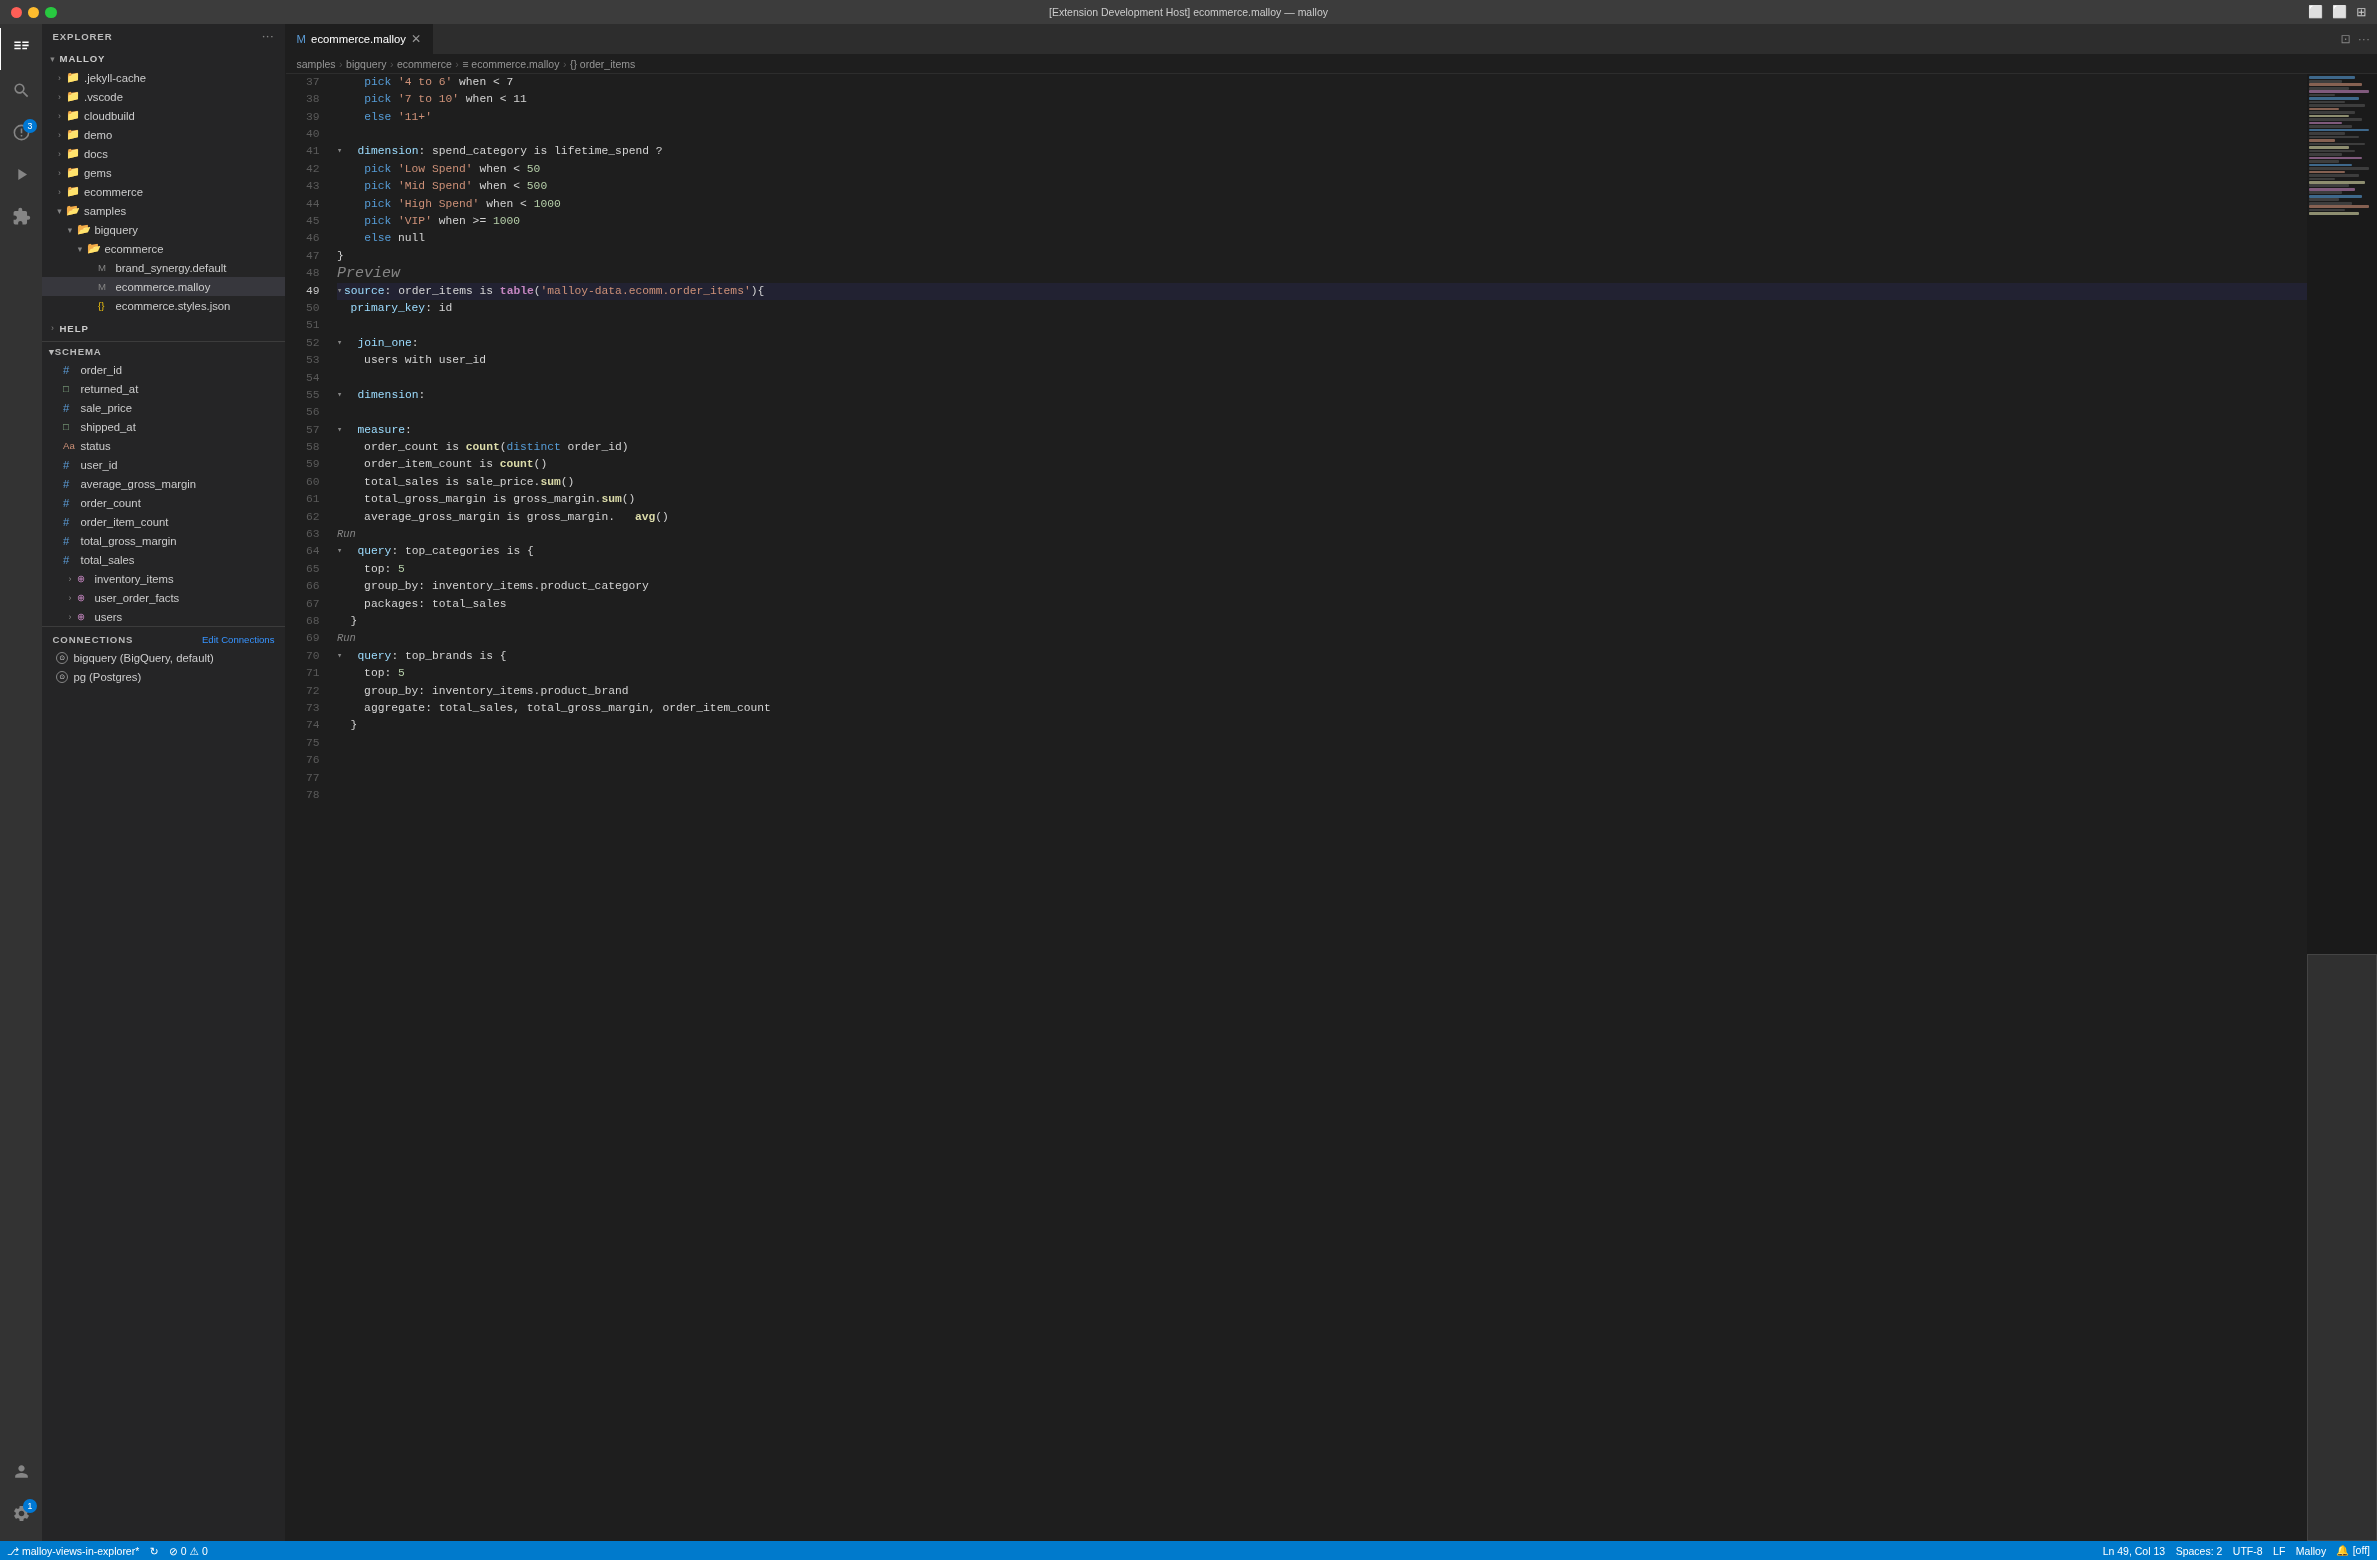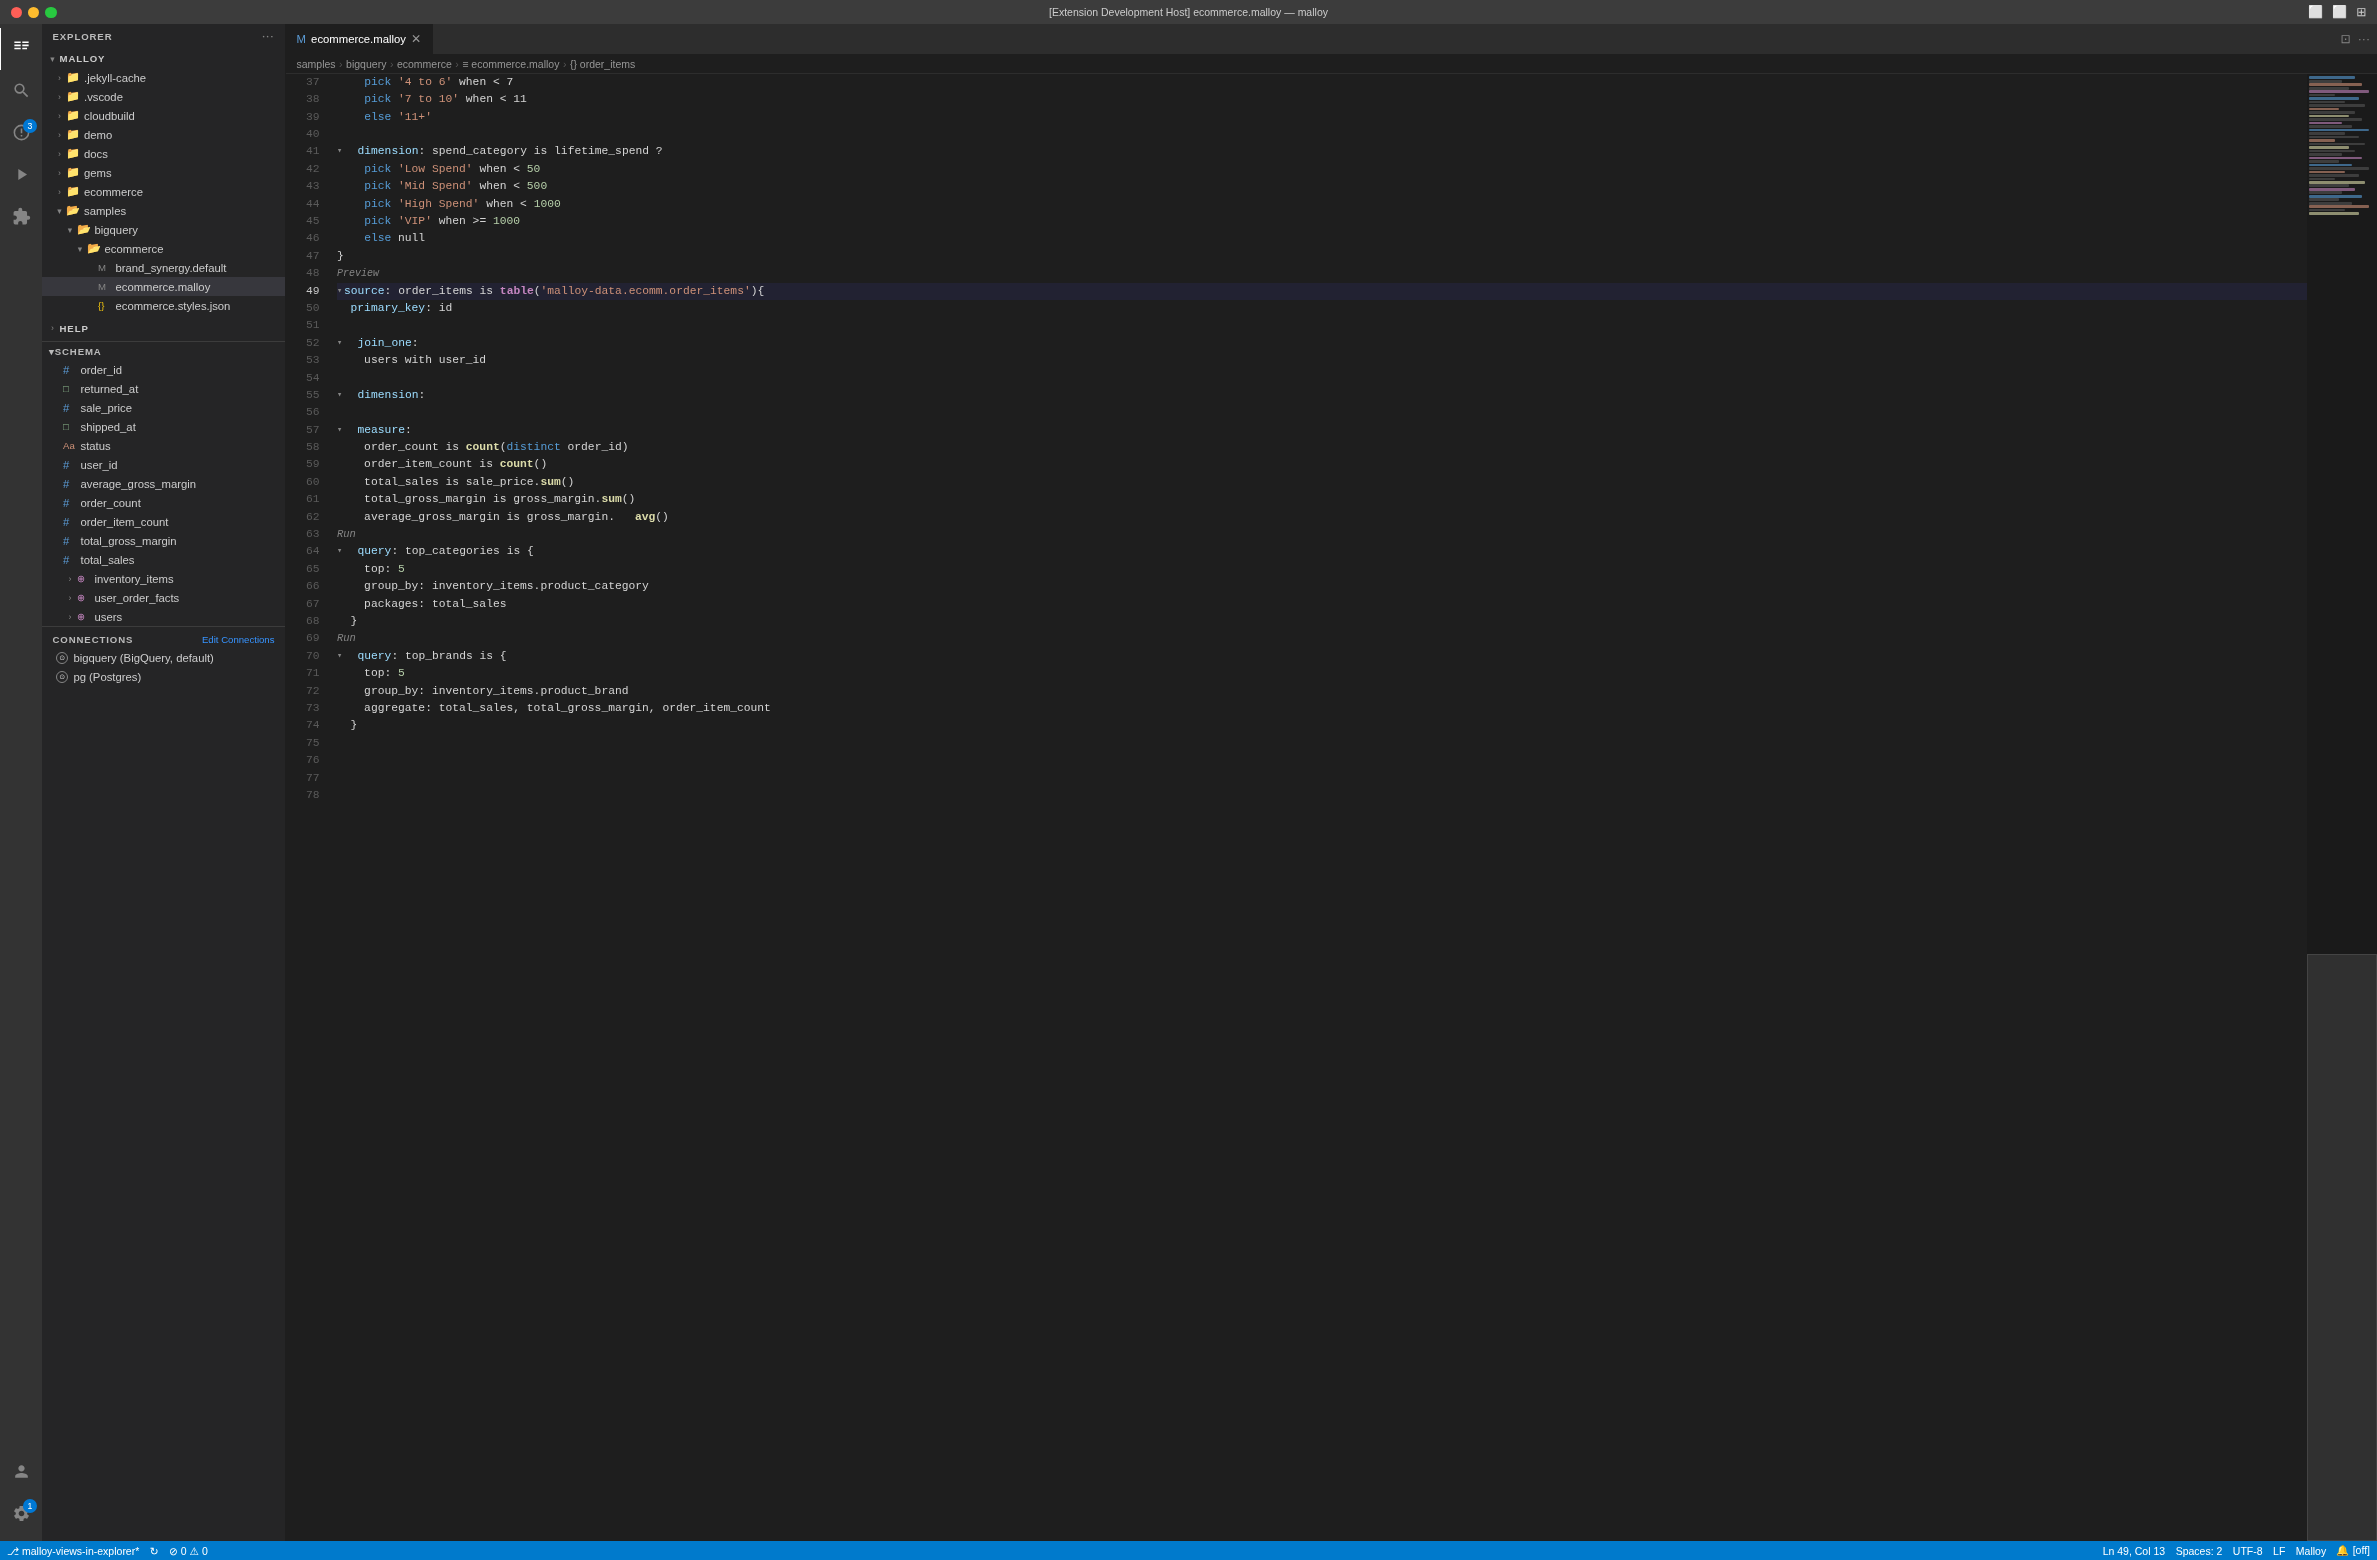--- a/index.html
+++ b/index.html
@@ -697,21 +697,21 @@
           <div class="code-line" style="position: relative;"><span style="color: rgb(212, 212, 212);">    </span><span style="color: rgb(86, 156, 214);">pick</span><span style="color: rgb(212, 212, 212);"> </span><span style="color: rgb(206, 145, 120);">'7 to 10'</span><span style="color: rgb(212, 212, 212);"> when &lt; 11</span></div>
           <div class="code-line" style="position: relative;"><span style="color: rgb(212, 212, 212);">    </span><span style="color: rgb(86, 156, 214);">else</span><span style="color: rgb(212, 212, 212);"> </span><span style="color: rgb(206, 145, 120);">'11+'</span></div>
           <div class="code-line" style="position: relative;">&nbsp;</div>
           <div class="code-line" style="position: relative;"><span style="color: rgb(133, 133, 133); margin-right: 1.7px; font-size: 8.7px;">▾</span><span style="color: rgb(212, 212, 212);">  </span><span style="color: rgb(156, 220, 254);">dimension</span><span style="color: rgb(212, 212, 212);">: spend_category is lifetime_spend ?</span></div>
           <div class="code-line" style="position: relative;"><span style="color: rgb(212, 212, 212);">    </span><span style="color: rgb(86, 156, 214);">pick</span><span style="color: rgb(212, 212, 212);"> </span><span style="color: rgb(206, 145, 120);">'Low Spend'</span><span style="color: rgb(212, 212, 212);"> when &lt; </span><span style="color: rgb(181, 206, 168);">50</span></div>
           <div class="code-line" style="position: relative;"><span style="color: rgb(212, 212, 212);">    </span><span style="color: rgb(86, 156, 214);">pick</span><span style="color: rgb(212, 212, 212);"> </span><span style="color: rgb(206, 145, 120);">'Mid Spend'</span><span style="color: rgb(212, 212, 212);"> when &lt; </span><span style="color: rgb(181, 206, 168);">500</span></div>
           <div class="code-line" style="position: relative;"><span style="color: rgb(212, 212, 212);">    </span><span style="color: rgb(86, 156, 214);">pick</span><span style="color: rgb(212, 212, 212);"> </span><span style="color: rgb(206, 145, 120);">'High Spend'</span><span style="color: rgb(212, 212, 212);"> when &lt; </span><span style="color: rgb(181, 206, 168);">1000</span></div>
           <div class="code-line" style="position: relative;"><span style="color: rgb(212, 212, 212);">    </span><span style="color: rgb(86, 156, 214);">pick</span><span style="color: rgb(212, 212, 212);"> </span><span style="color: rgb(206, 145, 120);">'VIP'</span><span style="color: rgb(212, 212, 212);"> when &gt;= </span><span style="color: rgb(181, 206, 168);">1000</span></div>
           <div class="code-line" style="position: relative;"><span style="color: rgb(212, 212, 212);">    </span><span style="color: rgb(86, 156, 214);">else</span><span style="color: rgb(212, 212, 212);"> null</span></div>
           <div class="code-line" style="position: relative;"><span style="color: rgb(212, 212, 212);">}</span></div>
-          <div class="code-line" style="position: relative;"><span style="color: rgb(133, 133, 133); font-size: 10px; font-style: italic; margin-right: 7px;">Preview</span></div>
+          <div class="code-line" style="position: relative;"><span style="color: rgb(133, 133, 133); font-size: 15px; font-style: italic; margin-right: 7px;">Preview</span></div>
           <div class="code-line" style="position: relative; background: rgba(40, 40, 80, 0.4);"><span style="color: rgb(133, 133, 133); margin-right: 1.7px; font-size: 8.7px;">▾</span><span style="color: rgb(156, 220, 254);">source</span><span style="color: rgb(212, 212, 212);">: order_items is </span><span style="color: rgb(197, 134, 192); font-weight: bold;">table</span><span style="color: rgb(212, 212, 212);">(</span><span style="color: rgb(206, 145, 120);">'malloy-data.ecomm.order_items'</span><span style="color: rgb(212, 212, 212);">){</span></div>
           <div class="code-line" style="position: relative;"><span style="color: rgb(156, 220, 254);">  primary_key</span><span style="color: rgb(212, 212, 212);">: id</span></div>
           <div class="code-line" style="position: relative;">&nbsp;</div>
           <div class="code-line" style="position: relative;"><span style="color: rgb(133, 133, 133); margin-right: 1.7px; font-size: 8.7px;">▾</span><span style="color: rgb(212, 212, 212);">  </span><span style="color: rgb(156, 220, 254);">join_one</span><span style="color: rgb(212, 212, 212);">:</span></div>
           <div class="code-line" style="position: relative;"><span style="color: rgb(212, 212, 212);">    users with user_id</span></div>
           <div class="code-line" style="position: relative;">&nbsp;</div>
           <div class="code-line" style="position: relative;"><span style="color: rgb(133, 133, 133); margin-right: 1.7px; font-size: 8.7px;">▾</span><span style="color: rgb(212, 212, 212);">  </span><span style="color: rgb(156, 220, 254);">dimension</span><span style="color: rgb(212, 212, 212);">:</span></div>
           <div class="code-line" style="position: relative;">&nbsp;</div>
           <div class="code-line" style="position: relative;"><span style="color: rgb(133, 133, 133); margin-right: 1.7px; font-size: 8.7px;">▾</span><span style="color: rgb(212, 212, 212);">  </span><span style="color: rgb(156, 220, 254);">measure</span><span style="color: rgb(212, 212, 212);">:</span></div>
           <div class="code-line" style="position: relative;"><span style="color: rgb(212, 212, 212);">    order_count is </span><span style="color: rgb(220, 220, 170); font-weight: bold;">count</span><span style="color: rgb(212, 212, 212);">(</span><span style="color: rgb(86, 156, 214);">distinct</span><span style="color: rgb(212, 212, 212);"> order_id)</span></div>

